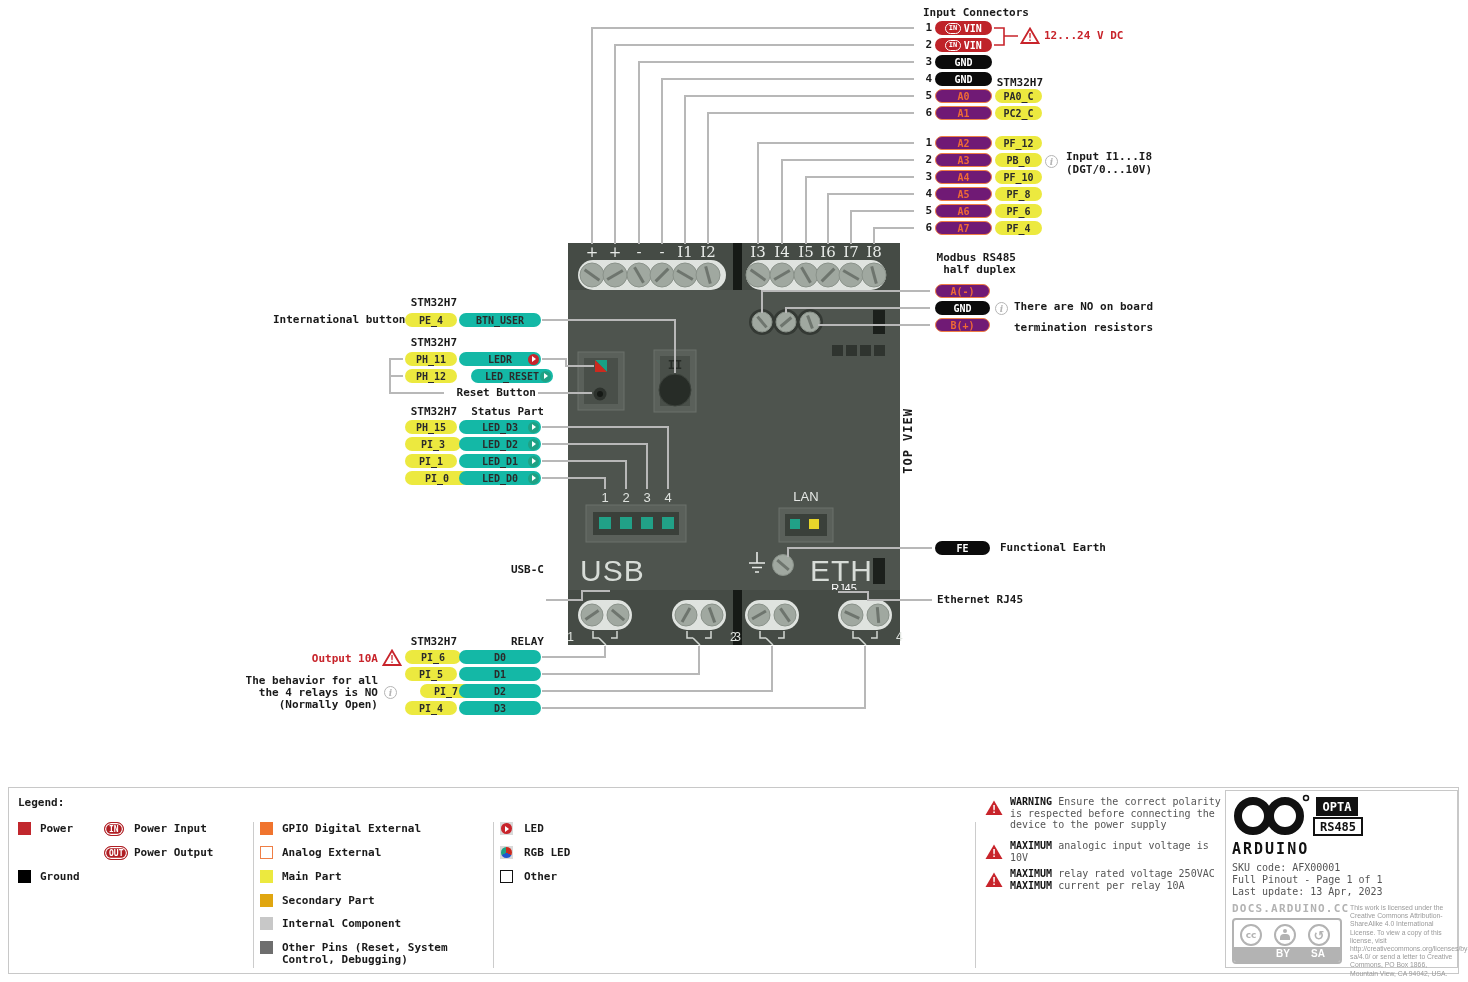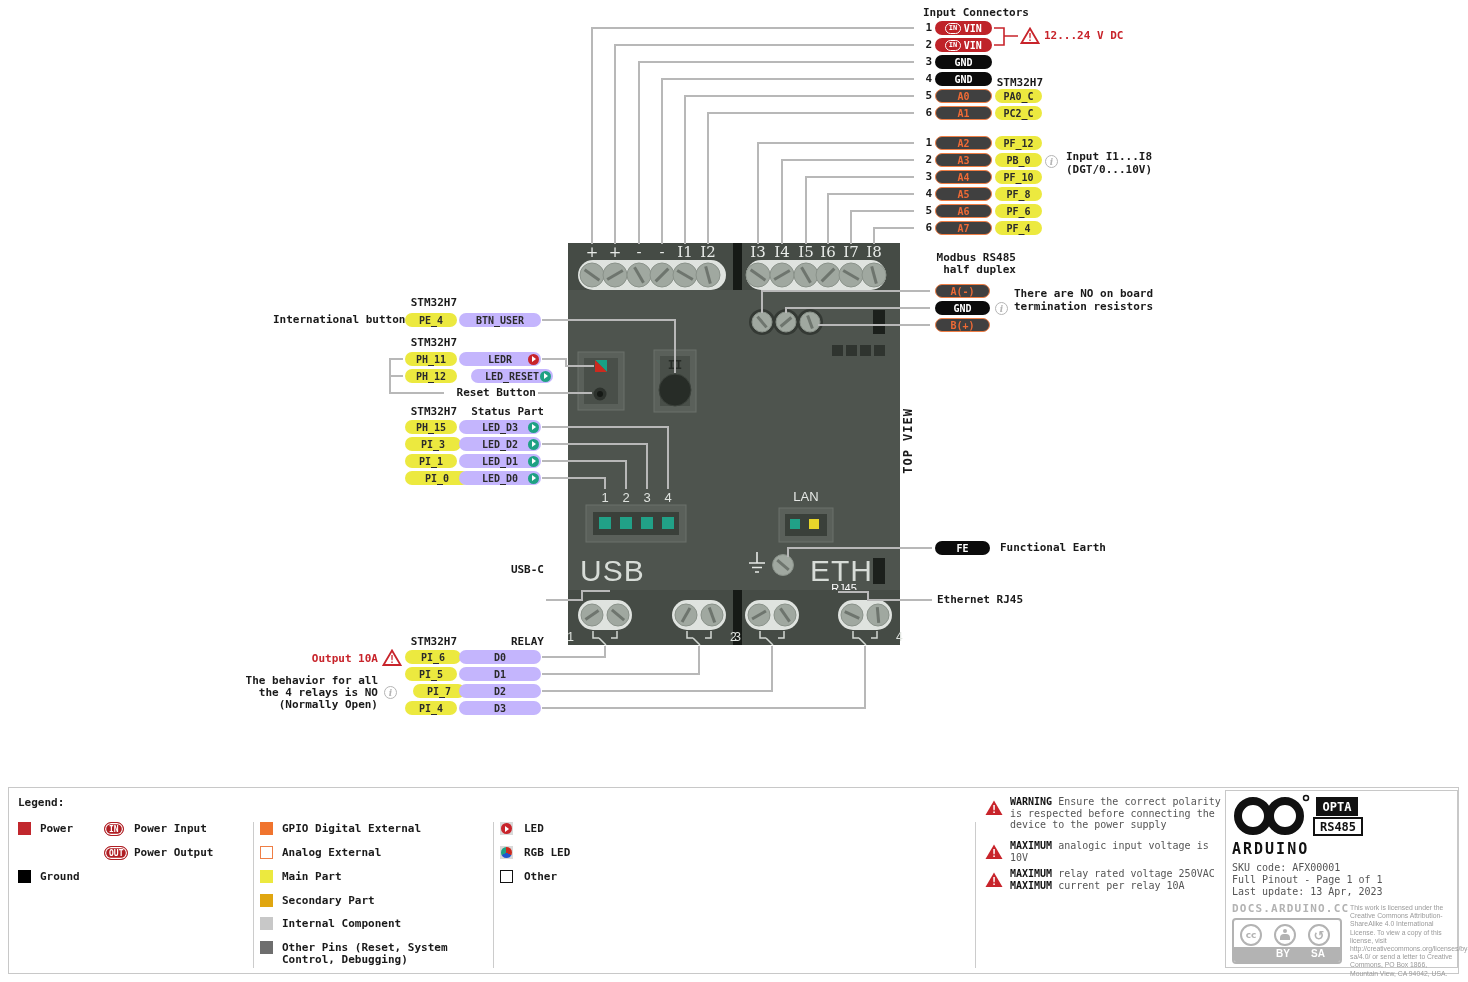--- a/index.html
+++ b/index.html
@@ -9,23 +9,23 @@
   .lbl.c{text-align:right}
   .lbl.r{text-align:right}
   .red{color:#c8242b}
   .prow{height:14px}
   .pnum{position:absolute;left:0;width:14px;text-align:right;font:bold 11px "DejaVu Sans Mono",monospace;
     line-height:14px;color:#1a1a1a}
   .pill{position:absolute;top:0;height:14px;border-radius:8px;box-sizing:border-box;
     font:bold 10px "DejaVu Sans Mono",monospace;display:flex;align-items:center;justify-content:center}
   .p-power{background:#bf2329;color:#fff}
   .p-ground{background:#0b0b0b;color:#fff}
-  .p-analog{background:#404040;border:1.6px solid #ef7e45;color:#ee6a35}
+  .p-analog{background:#701a75;border:1.6px solid #ef7e45;color:#ee6a35}
   .p-main{background:#ece93f;color:#2b2b2b}
-  .p-internal{background:#c4b5fd;color:#2b2b2b}
+  .p-internal{background:#14b8a6;color:#2b2b2b}
   .inb{border:1px solid #fff;border-radius:7px;font-size:7px;font-weight:bold;padding:0 2.5px;
     margin-right:3px;line-height:9px}
   .ledi{position:absolute;right:2px;top:1.5px;width:11px;height:11px;border-radius:50%}
   .ledi.red{background:#c8242b}.ledi.green{background:#1fa184}
   .ledi::after{content:"";position:absolute;left:4px;top:2.6px;border-left:4px solid #fff;
     border-top:3px solid transparent;border-bottom:3px solid transparent}
   .info{position:absolute;width:13px;height:13px;border:1.4px solid #b5b5b5;border-radius:50%;
     color:#b5b5b5;font:italic bold 9px "DejaVu Serif",serif;display:flex;align-items:center;justify-content:center;box-sizing:border-box}
   .topview{position:absolute;left:901px;top:408px;font:bold 12px "DejaVu Sans Mono",monospace;color:#1a1a1a;
     writing-mode:vertical-rl;transform:rotate(180deg);letter-spacing:1px}
@@ -224,21 +224,21 @@
 </svg>
 <div class="lbl red" style="left:1044px;top:30px">12...24 V DC</div>
 
 <div class="info" style="left:1045px;top:155px">i</div>
 <div class="lbl" style="left:1066px;top:150px;line-height:13px">Input I1...I8
 (DGT/0...10V)</div>
 
 <div class="lbl c" style="left:908px;top:252px;width:108px">Modbus RS485
 half duplex</div>
 <div class="info" style="left:995px;top:302px">i</div>
-<div class="lbl" style="left:1014px;top:287px;line-height:13px">There are NO on board
+<div class="lbl" style="left:1014px;top:296px;line-height:21px">There are NO on board
 termination resistors</div>
 
 <div class="lbl" style="left:1000px;top:542px">Functional Earth</div>
 <div class="lbl" style="left:937px;top:594px">Ethernet RJ45</div>
 <div class="lbl r" style="left:476px;top:564px;width:68px">USB-C</div>
 
 <div class="lbl c" style="left:405px;top:297px;width:52px">STM32H7</div>
 <div class="lbl r" style="left:273px;top:314px;width:128px">International button</div>
 <div class="lbl c" style="left:405px;top:337px;width:52px">STM32H7</div>
 <div class="lbl c" style="left:446px;top:387px;width:90px">Reset Button</div>
@@ -370,21 +370,21 @@
 <div id="grp-relay">
     <div class="abs prow" style="left:405px;top:650px">
       <span class="pill p-main" style="left:0px;width:56px">PI_6</span>
       <span class="pill p-internal" style="left:54px;width:82px">D0</span>
     </div>
     <div class="abs prow" style="left:405px;top:667px">
       <span class="pill p-main" style="left:0px;width:52px">PI_5</span>
       <span class="pill p-internal" style="left:54px;width:82px">D1</span>
     </div>
     <div class="abs prow" style="left:405px;top:684px">
-      <span class="pill p-main" style="left:8px;width:52px">PI_7</span>
+      <span class="pill p-main" style="left:15px;width:52px">PI_7</span>
       <span class="pill p-internal" style="left:54px;width:82px">D2</span>
     </div>
     <div class="abs prow" style="left:405px;top:701px">
       <span class="pill p-main" style="left:0px;width:52px">PI_4</span>
       <span class="pill p-internal" style="left:54px;width:82px">D3</span>
     </div>
   </div>
 
 <div class="legend-box"></div>
 <div class="lbl" style="left:18px;top:797px">Legend:</div>

